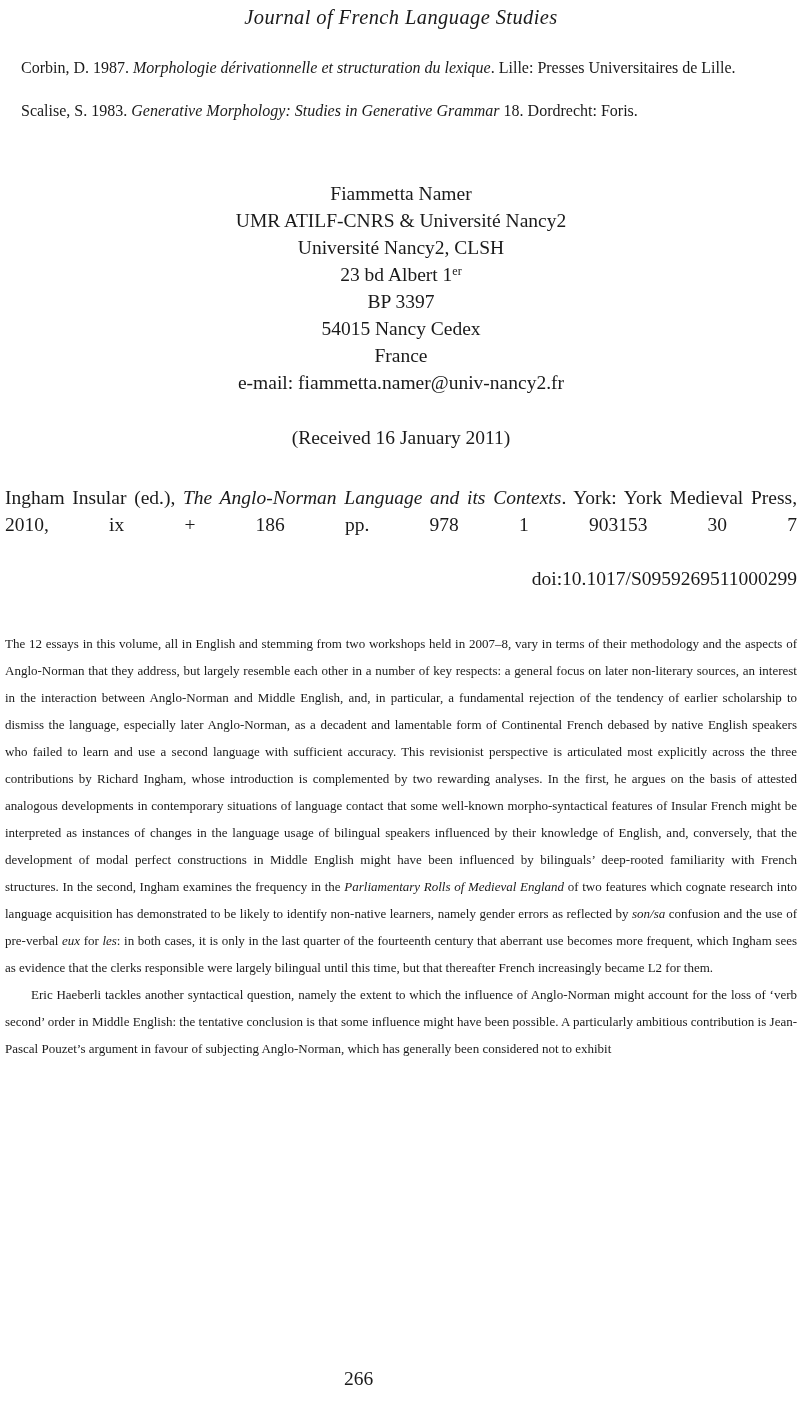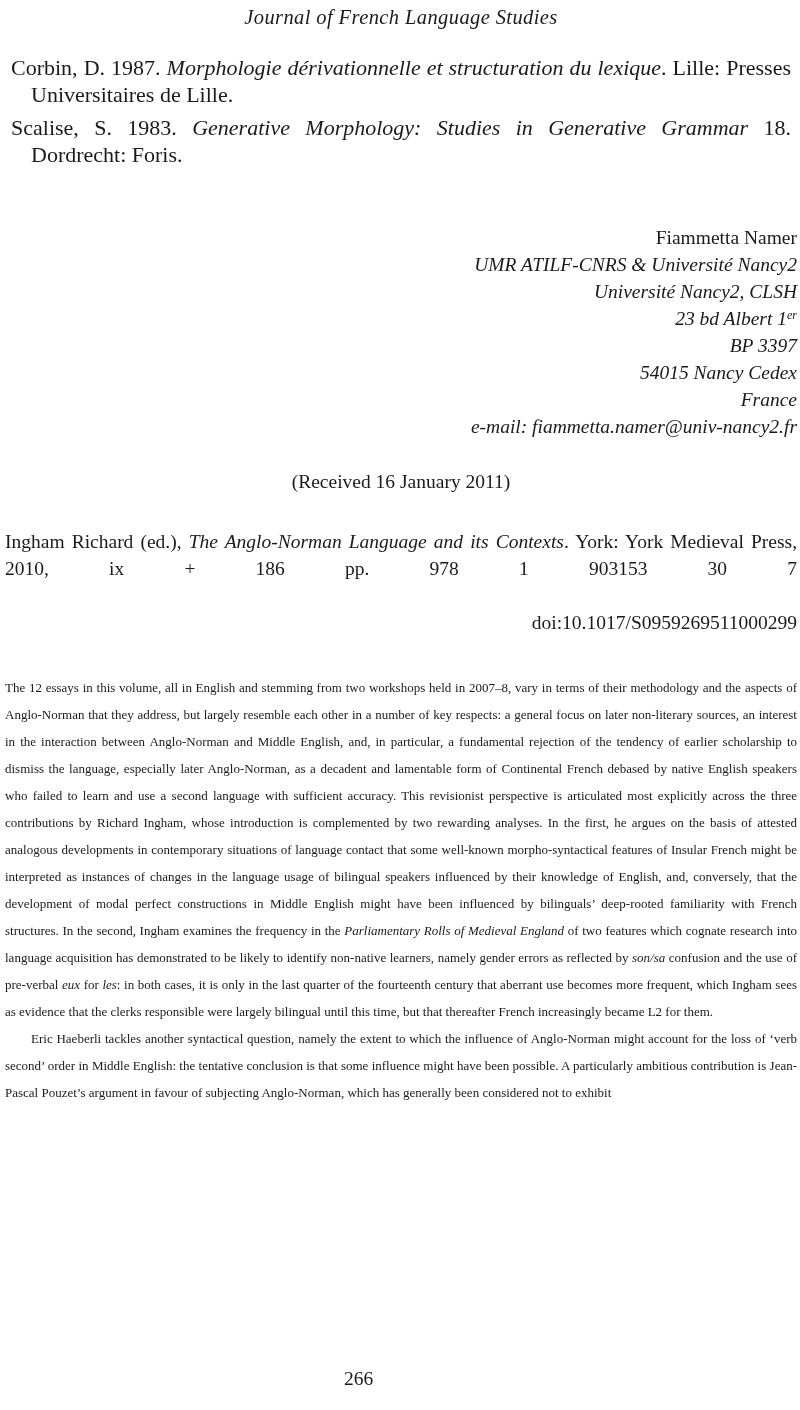--- a/index.html
+++ b/index.html
@@ -40,39 +40,39 @@
     margin-top: 6px;
     margin-bottom: 0;
     line-height: 1.15;
   }
 
   
   .refs {
     margin-top: 24px;
   }
   .ref {
-    font-size: 22px;
+    font-size: 16px;
     line-height: 27px;
     text-align: justify;
     text-justify: inter-word;
     padding-left: 20px;
     text-indent: -20px;
-    margin: 6px;
+    margin: 16px;
   }
   .ref i { font-style: italic; }
 
   
   .address {
     margin-top: 56px;
-    text-align: right;
+    text-align: center;
     font-size: 19.5px;
     line-height: 27px;
   }
   .address .roman { font-style: normal; }
-  .address .ital  { font-style: italic; }
+  .address .ital  { }
   .address sup {
     font-size: 0.62em;
     vertical-align: 0.52em;
     line-height: 0;
   }
 
   
   .received {
     margin-top: 28px;
     font-size: 19.5px;
@@ -145,21 +145,21 @@
       <div class="ital"><span>23 bd Albert 1</span><sup>er</sup></div>
       <div class="ital">BP 3397</div>
       <div class="ital">54015 Nancy Cedex</div>
       <div class="ital">France</div>
       <div class="ital">e-mail: fiammetta.namer@univ-nancy2.fr</div>
     </div>
 
     <div class="received">(Received 16 January 2011)</div>
 
     <div class="review-head">
-      <div class="cite-line"><span>Ingham  Richard (ed.), </span><i>The Anglo-Norman Language and its Contexts</i><span>. York: York Medieval Press, 2010, ix + 186 pp. 978 1 903153 30 7</span></div>
+      <div class="cite-line"><span>Ingham  Insular (ed.), </span><i>The Anglo-Norman Language and its Contexts</i><span>. York: York Medieval Press, 2010, ix + 186 pp. 978 1 903153 30 7</span></div>
       <div class="doi-line">doi:10.1017/S0959269511000299</div>
     </div>
 
     <div class="body">
       <p class="para"><span>The 12 essays in this volume, all in English and stemming from two workshops held in 2007–8, vary in terms of their methodology and the aspects of Anglo-Norman that they address, but largely resemble each other in a number of key respects: a general focus on later non-literary sources, an interest in the interaction between Anglo-Norman and Middle English, and, in particular, a fundamental rejection of the tendency of earlier scholarship to dismiss the language, especially later Anglo-Norman, as a decadent and lamentable form of Continental French debased by native English speakers who failed to learn and use a second language with sufficient accuracy. This revisionist perspective is articulated most explicitly across the three contributions by Richard Ingham, whose introduction is complemented by two rewarding analyses. In the first, he argues on the basis of attested analogous developments in contemporary situations of language contact that some well-known morpho-syntactical features of Insular French might be interpreted as instances of changes in the language usage of bilingual speakers influenced by their knowledge of English, and, conversely, that the development of modal perfect constructions in Middle English might have been influenced by bilinguals’ deep-rooted familiarity with French structures. In the second, Ingham examines the frequency in the </span><i>Parliamentary Rolls of Medieval England</i><span> of two features which cognate research into language acquisition has demonstrated to be likely to identify non-native learners, namely gender errors as reflected by </span><i>son/sa</i><span> confusion and the use of pre-verbal </span><i>eux</i><span> for </span><i>les</i><span>: in both cases, it is only in the last quarter of the fourteenth century that aberrant use becomes more frequent, which Ingham sees as evidence that the clerks responsible were largely bilingual until this time, but that thereafter French increasingly became L2 for them.</span></p>
       <p class="para indent">Eric Haeberli tackles another syntactical question, namely the extent to which the influence of Anglo-Norman might account for the loss of ‘verb second’ order in Middle English: the tentative conclusion is that some influence might have been possible. A particularly ambitious contribution is Jean-Pascal Pouzet’s argument in favour of subjecting Anglo-Norman, which has generally been considered not to exhibit</p>
     </div>
 
   </div>
 

